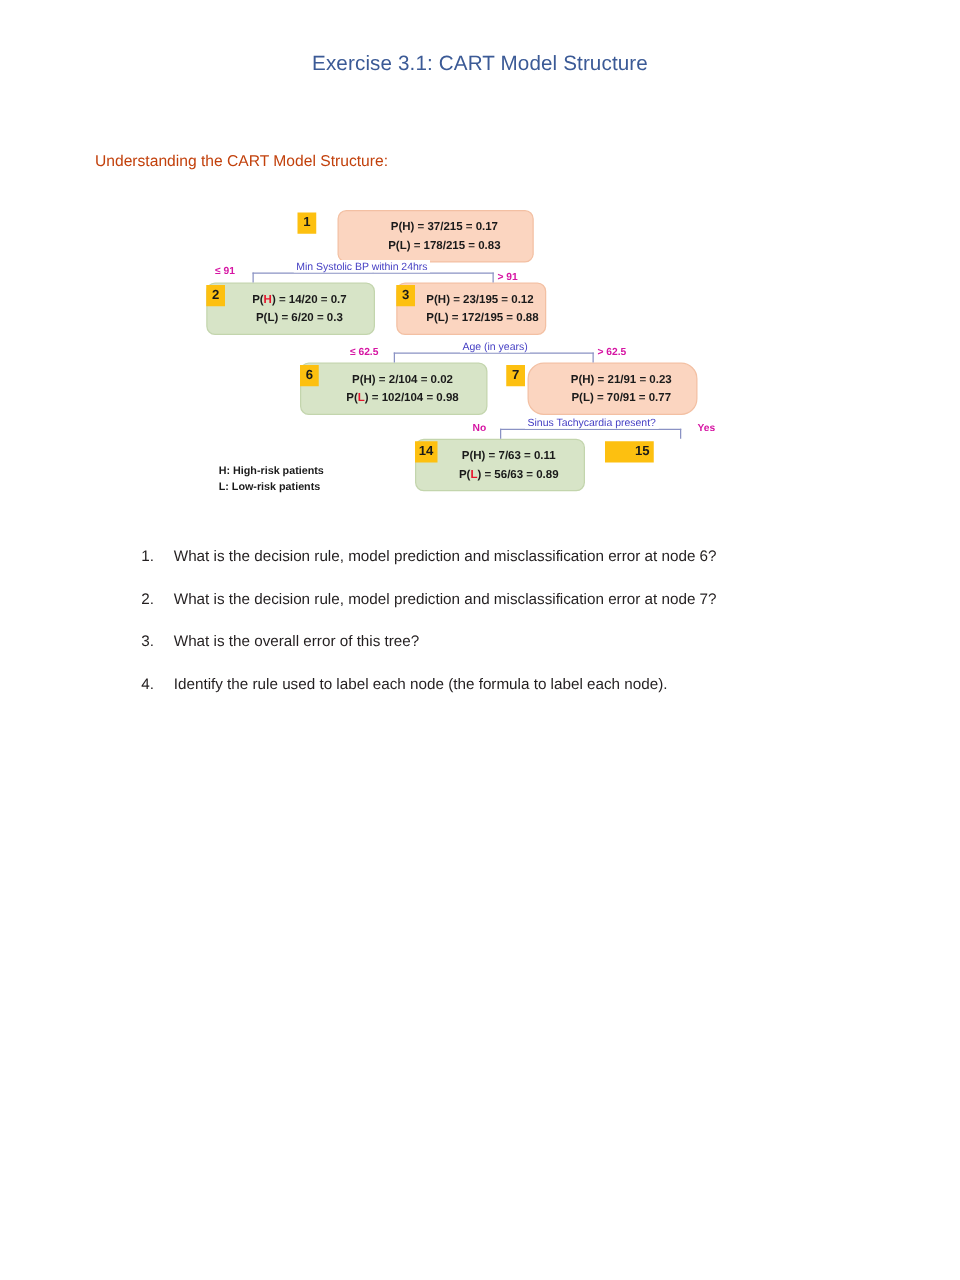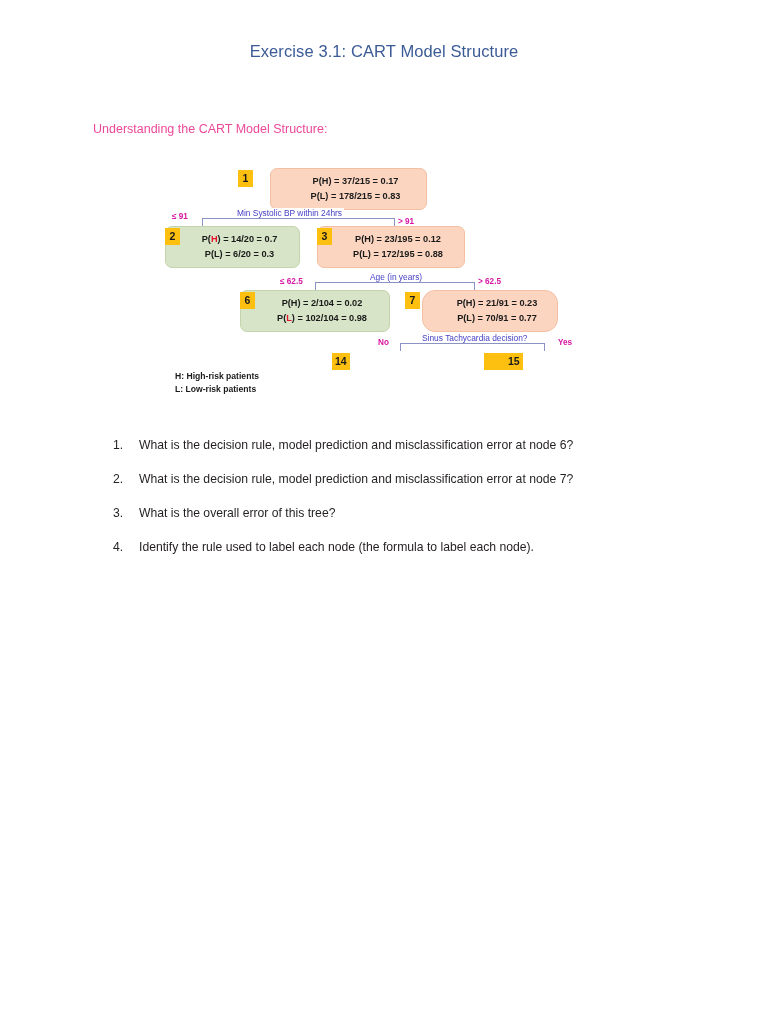--- a/index.html
+++ b/index.html
@@ -23,23 +23,23 @@
     left: 0;
     width: 768px;
     text-align: center;
     font-size: 16.5px;
     color: #3b5a96;
     letter-spacing: 0.1px;
   }
   .section-heading {
     position: absolute;
     top: 122px;
-    left: 93px;
+    left: 76px;
     font-size: 12.5px;
-    color: #ec4899;
+    color: #c2410c;
   }
 
   
   .tree {
     position: absolute;
     left: 150px;
     top: 160px;
     width: 490px;
     height: 250px;
   }
@@ -175,54 +175,58 @@
 
   <div class="split-label" style="left:218px; top:112px;">Age (in years)</div>
   <div class="branch-label" style="left:130px; top:117px;">≤ 62.5</div>
   <div class="branch-label" style="left:328px; top:117px;">&gt; 62.5</div>
 
   <div class="conn-h" style="left:250px; top:183px; width:145px;"></div>
   <div class="conn-v" style="left:250px; top:183px; height:8px;"></div>
   <div class="conn-v" style="left:394px; top:183px; height:8px;"></div>
   <div class="conn-v" style="left:330px; top:175px; height:8px;"></div>
 
-  <div class="split-label" style="left:270px; top:173px;">Sinus Tachycardia decision?</div>
+  <div class="split-label" style="left:270px; top:173px;">Sinus Tachycardia present?</div>
   <div class="branch-label" style="left:228px; top:178px;">No</div>
   <div class="branch-label" style="left:408px; top:178px;">Yes</div>
 
   <div class="node peach" style="left:88px; top:8px; width:157px;margin-left:32px;">
     <div class="prob-line indent">P(H) = 37/215 = 0.17</div>
     <div class="prob-line indent">P(L) = 178/215 = 0.83</div>
   </div>
   <div class="badge" style="left:88px; top:10px;">1</div>
 
   <div class="node green" style="left:15px; top:66px; width:135px;">
     <div class="prob-line indent">P(<span class="hl">H</span>) = 14/20 = 0.7</div>
     <div class="prob-line indent">P(L) = 6/20 = 0.3</div>
   </div>
   <div class="badge" style="left:15px; top:68px;">2</div>
 
-  <div class="node peach" style="left:167px; top:66px; width:148px;">
+  <div class="node peach" style="left:167px; top:66px; width:120px;">
     <div class="prob-line indent">P(H) = 23/195 = 0.12</div>
     <div class="prob-line indent">P(L) = 172/195 = 0.88</div>
   </div>
   <div class="badge" style="left:167px; top:68px;">3</div>
 
   <div class="node green" style="left:90px; top:130px; width:150px;">
     <div class="prob-line indent">P(H) = 2/104 = 0.02</div>
     <div class="prob-line indent">P(<span class="hl">L</span>) = 102/104 = 0.98</div>
   </div>
   <div class="badge" style="left:90px; top:132px;">6</div>
 
   <div class="node peach" style="left:272px; top:130px; width:136px;border-radius:13px;">
     <div class="prob-line indent">P(H) = 21/91 = 0.23</div>
     <div class="prob-line indent">P(L) = 70/91 = 0.77</div>
   </div>
   <div class="badge" style="left:255px; top:132px;">7</div>
 
+  <div class="node green" style="left:182px; top:191px; width:136px;">
+    <div class="prob-line indent">P(H) = 7/63 = 0.11</div>
+    <div class="prob-line indent">P(<span class="hl">L</span>) = 56/63 = 0.89</div>
+  </div>
   <div class="badge" style="left:182px; top:193px;text-align:right;">14</div>
 
   <div class="badge" style="left:334px; top:193px;padding-left:24px;">15</div>
 
   <div class="legend">
     <div>H: High-risk patients</div>
     <div>L: Low-risk patients</div>
   </div>
 </div>
 

